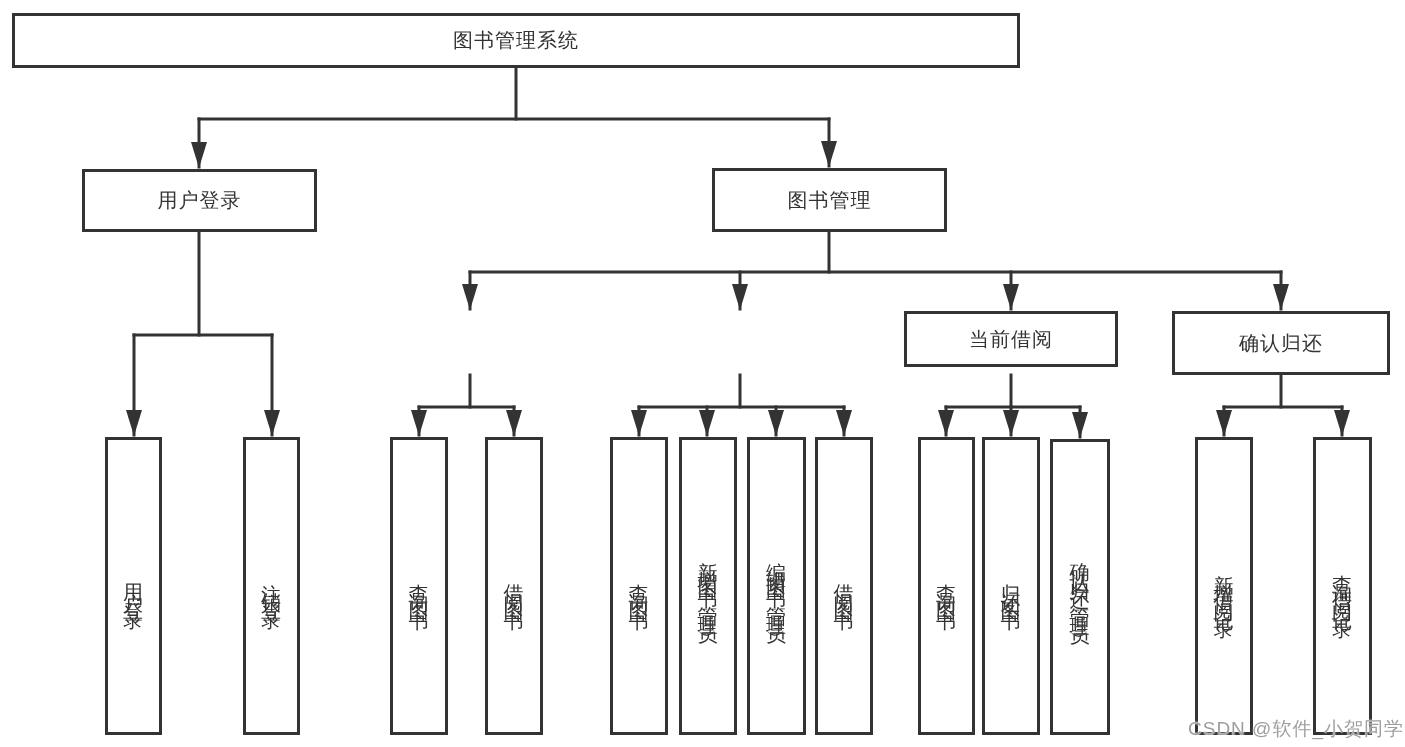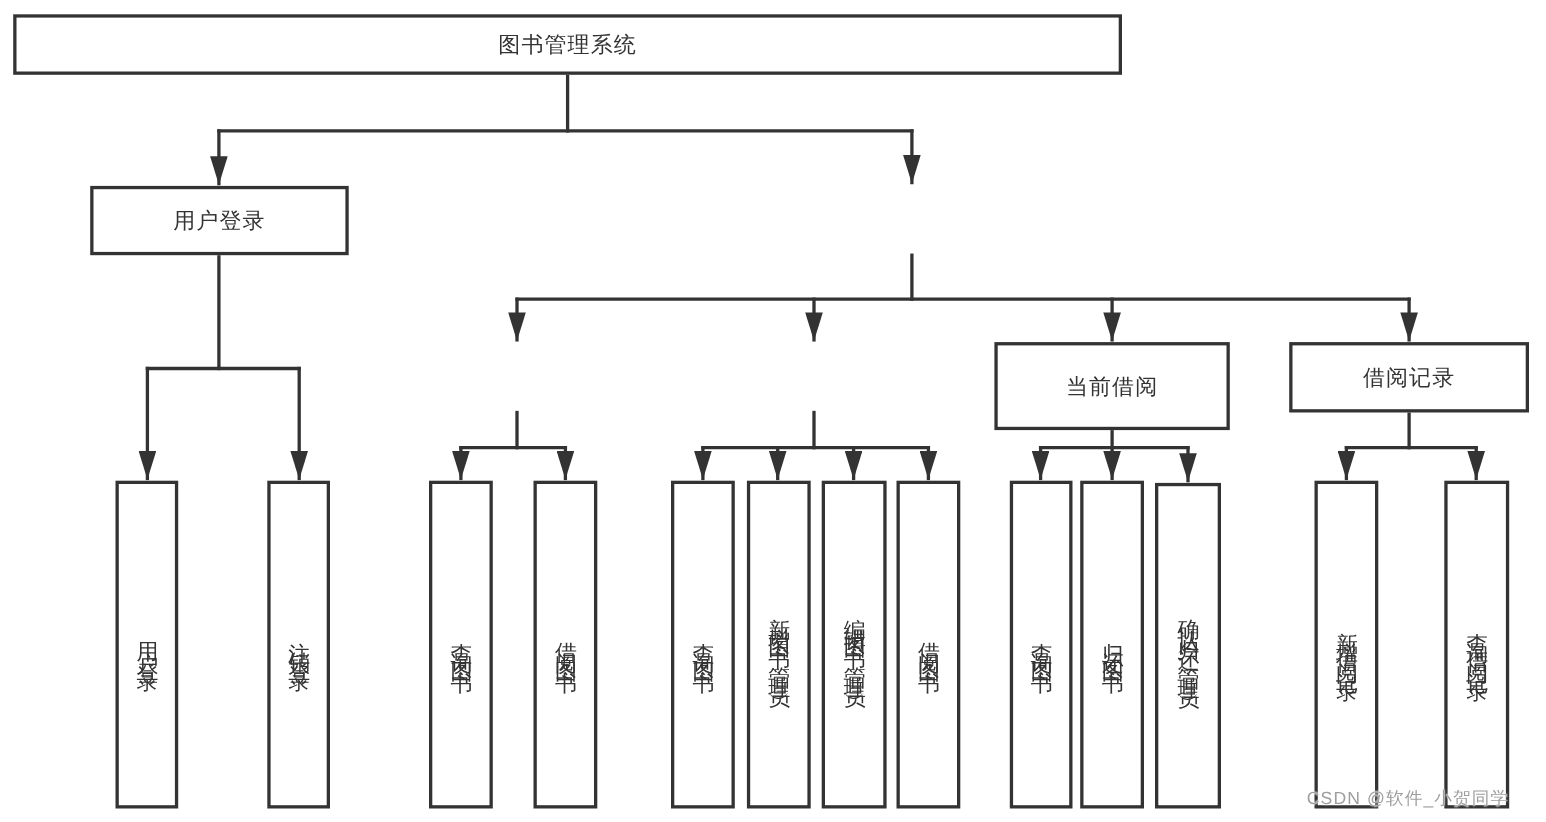--- a/index.html
+++ b/index.html
@@ -48,21 +48,21 @@
     font-size:20px;
     line-height:1;
     writing-mode:vertical-rl;
     text-orientation:mixed;
     letter-spacing:9px;
     white-space:nowrap;
   }
   .watermark{
     position:absolute;
     left:1188px;top:716px;
-    font-size:16px;
+    font-size:19px;
     letter-spacing:1px;
     color:var(--watermark);
     text-shadow:0 0 2px #ffffff,0 0 1px #ffffff;
     white-space:nowrap;
     z-index:5;
   }
 </style>
 </head>
 <body>
 
@@ -116,26 +116,29 @@
     <line class="connector" x1="1342" y1="407" x2="1342" y2="435" marker-end="url(#arrow)"></line>
   </svg>
 
   <div class="node" style="left:12px;top:13px;width:1008px;height:55px">
     <span class="label">图书管理系统</span>
   </div>
 
   <div class="node" style="left:82px;top:169px;width:235px;height:63px">
     <span class="label">用户登录</span>
   </div>
+  <div class="node" style="left:712px;top:168px;width:235px;height:64px">
+    <span class="label">图书管理</span>
+  </div>
 
-  <div class="node" style="left:904px;top:311px;width:214px;height:80px">
+  <div class="node" style="left:904px;top:311px;width:214px;height:56px">
     <span class="label">当前借阅</span>
   </div>
   <div class="node" style="left:1172px;top:311px;width:218px;height:64px">
-    <span class="label">借阅记录</span>
+    <span class="label">确认归还</span>
   </div>
 
   <div class="node" style="left:105px;top:437px;width:57px;height:298px">
     <span class="vlabel">用户登录</span>
   </div>
   <div class="node" style="left:243px;top:437px;width:57px;height:298px">
     <span class="vlabel">注销登录</span>
   </div>
 
   <div class="node" style="left:390px;top:437px;width:58px;height:298px">

